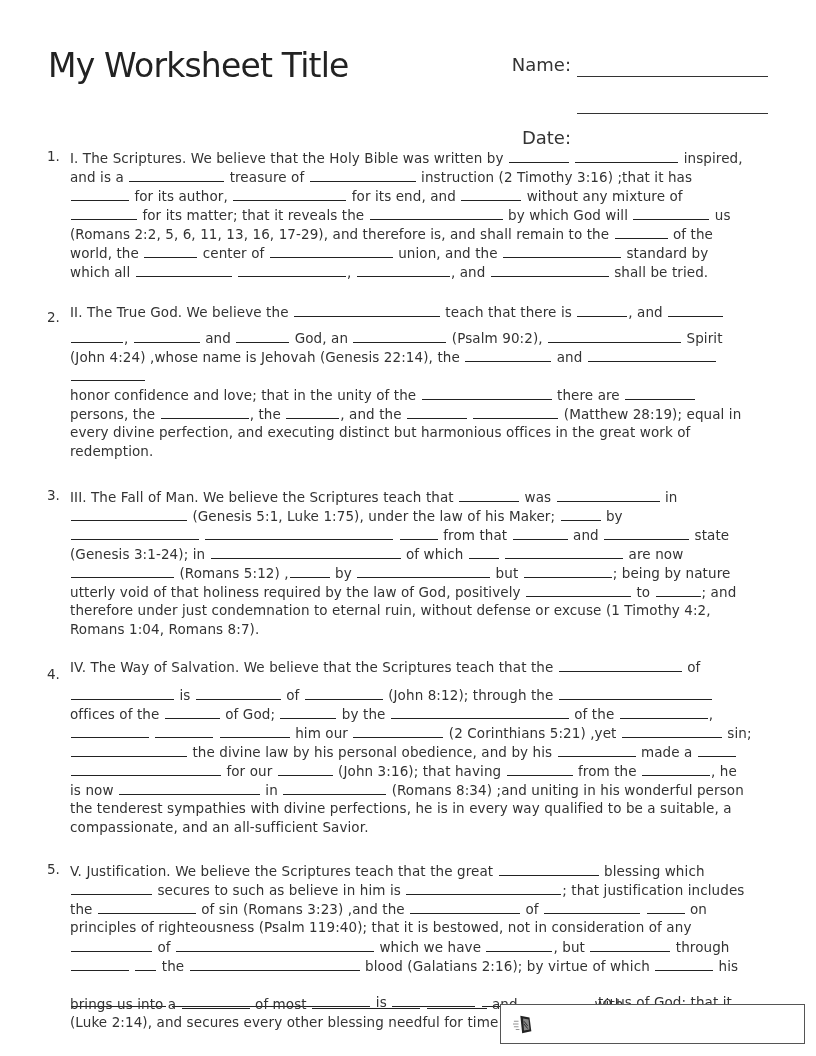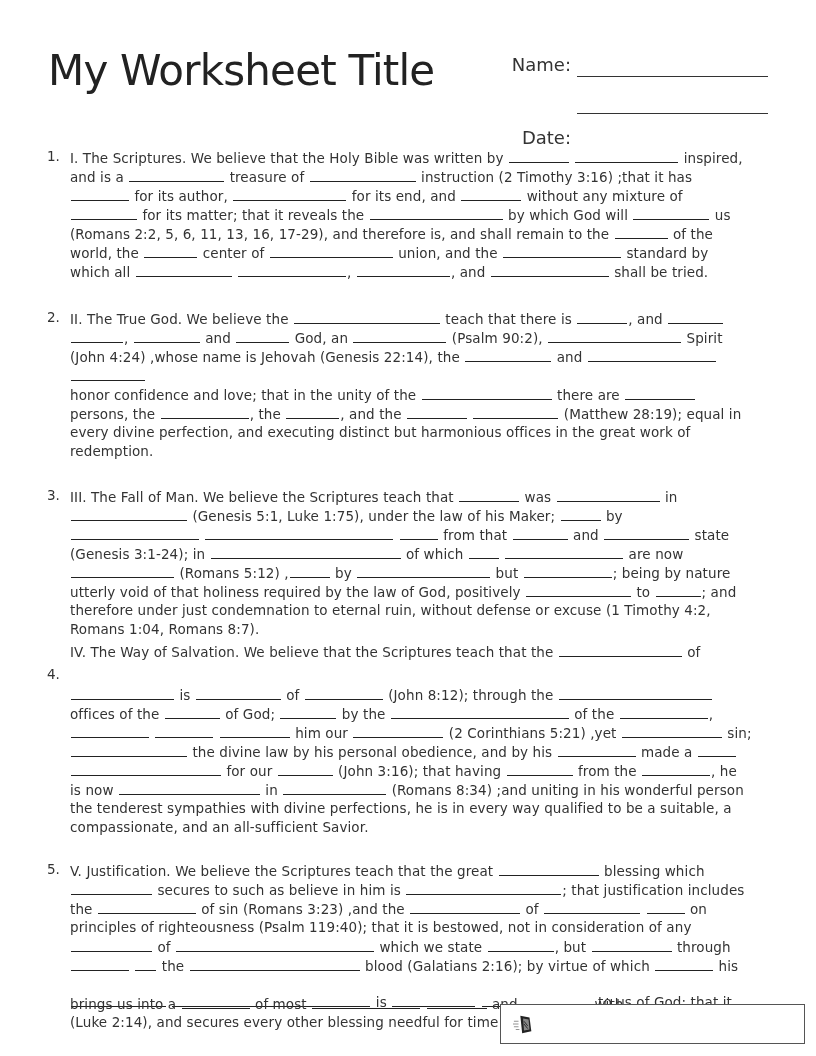--- a/index.html
+++ b/index.html
@@ -1,18 +1,18 @@
 <!DOCTYPE html>
 <html><head>
 <meta charset="utf-8">
 <style>
   html, body { margin: 0; padding: 0; background: #ffffff; }
   body { width: 816px; height: 1056px; position: relative; overflow: hidden;
          font-family: "DejaVu Sans", sans-serif; color: #333333; }
-  .title { position: absolute; left: 48px; top: 46px; font-size: 42px; color: #222222;
+  .title { position: absolute; left: 48px; top: 46px; font-size: 33px; color: #222222;
            font-family: "DejaVu Sans", sans-serif; letter-spacing: -0.8px; font-weight: normal; }
   .field-label { position: absolute; font-size: 18px; color: #333; text-align: right; width: 80px; }
   .field-line { position: absolute; border-bottom: 1.5px solid #333; height: 0; }
   .num { position: absolute; left: 47px; font-size: 13.5px; }
   .line { position: absolute; left: 70px; height: 19px; font-size: 13.5px; white-space: nowrap;
           letter-spacing: 0.1px; line-height: 19px; }
   .t { display: inline; }
   .b { display: inline-block; border-bottom: 1.5px solid #222; height: 14px; vertical-align: baseline; margin: 0 1px; }
   .badge { position: absolute; left: 500px; top: 1004px; width: 305px; height: 40px;
            border: 1.5px solid #555; background: #fff; box-sizing: border-box;
@@ -34,53 +34,53 @@
 <div id="questions">
     <div class="num" style="top: 148px;">1.</div>
     <div class="line" style="top: 148px;"><span class="t">I. The Scriptures. We believe that the Holy Bible was written by </span><span class="b" style="width: 60px;"></span><span class="t"> </span><span class="b" style="width: 103px;"></span><span class="t"> inspired,</span></div>
     <div class="line" style="top: 167px;"><span class="t">and is a </span><span class="b" style="width: 95px;"></span><span class="t"> treasure of </span><span class="b" style="width: 106px;"></span><span class="t"> instruction (2 Timothy 3:16) ;that it has</span></div>
     <div class="line" style="top: 186px;"><span class="b" style="width: 58px;"></span><span class="t"> for its author, </span><span class="b" style="width: 113px;"></span><span class="t"> for its end, and </span><span class="b" style="width: 60px;"></span><span class="t"> without any mixture of</span></div>
     <div class="line" style="top: 205px;"><span class="b" style="width: 66px;"></span><span class="t"> for its matter; that it reveals the </span><span class="b" style="width: 133px;"></span><span class="t"> by which God will </span><span class="b" style="width: 76px;"></span><span class="t"> us</span></div>
     <div class="line" style="top: 224px;"><span class="t">(Romans 2:2, 5, 6, 11, 13, 16, 17-29), and therefore is, and shall remain to the </span><span class="b" style="width: 53px;"></span><span class="t"> of the</span></div>
     <div class="line" style="top: 243px;"><span class="t">world, the </span><span class="b" style="width: 53px;"></span><span class="t"> center of </span><span class="b" style="width: 123px;"></span><span class="t"> union, and the </span><span class="b" style="width: 118px;"></span><span class="t"> standard by</span></div>
     <div class="line" style="top: 262px;"><span class="t">which all </span><span class="b" style="width: 96px;"></span><span class="t"> </span><span class="b" style="width: 108px;"></span><span class="t">, </span><span class="b" style="width: 93px;"></span><span class="t">, and </span><span class="b" style="width: 118px;"></span><span class="t"> shall be tried.</span></div>
     <div class="num" style="top: 309px;">2.</div>
-    <div class="line" style="top: 309px;"><span class="t">II. The True God. We believe the </span><span class="b" style="width: 146px;"></span><span class="t"> teach that there is </span><span class="b" style="width: 50px;"></span><span class="t">, and </span><span class="b" style="width: 55px;"></span></div>
+    <div class="line" style="top: 302px;"><span class="t">II. The True God. We believe the </span><span class="b" style="width: 146px;"></span><span class="t"> teach that there is </span><span class="b" style="width: 50px;"></span><span class="t">, and </span><span class="b" style="width: 55px;"></span></div>
     <div class="line" style="top: 328px;"><span class="b" style="width: 52px;"></span><span class="t">, </span><span class="b" style="width: 66px;"></span><span class="t"> and </span><span class="b" style="width: 53px;"></span><span class="t"> God, an </span><span class="b" style="width: 93px;"></span><span class="t"> (Psalm 90:2), </span><span class="b" style="width: 133px;"></span><span class="t"> Spirit</span></div>
     <div class="line" style="top: 347px;"><span class="t">(John 4:24) ,whose name is Jehovah (Genesis 22:14), the </span><span class="b" style="width: 86px;"></span><span class="t"> and </span><span class="b" style="width: 128px;"></span></div>
     <div class="line" style="top: 366px;"><span class="b" style="width: 74px;"></span></div>
     <div class="line" style="top: 385px;"><span class="t">honor confidence and love; that in the unity of the </span><span class="b" style="width: 130px;"></span><span class="t"> there are </span><span class="b" style="width: 70px;"></span></div>
     <div class="line" style="top: 404px;"><span class="t">persons, the </span><span class="b" style="width: 88px;"></span><span class="t">, the </span><span class="b" style="width: 53px;"></span><span class="t">, and the </span><span class="b" style="width: 60px;"></span><span class="t"> </span><span class="b" style="width: 85px;"></span><span class="t"> (Matthew 28:19); equal in</span></div>
     <div class="line" style="top: 423px;"><span class="t">every divine perfection, and executing distinct but harmonious offices in the great work of</span></div>
     <div class="line" style="top: 442px;"><span class="t">redemption.</span></div>
     <div class="num" style="top: 487px;">3.</div>
     <div class="line" style="top: 487px;"><span class="t">III. The Fall of Man. We believe the Scriptures teach that </span><span class="b" style="width: 60px;"></span><span class="t"> was </span><span class="b" style="width: 103px;"></span><span class="t"> in</span></div>
     <div class="line" style="top: 506px;"><span class="b" style="width: 116px;"></span><span class="t"> (Genesis 5:1, Luke 1:75), under the law of his Maker; </span><span class="b" style="width: 40px;"></span><span class="t"> by</span></div>
     <div class="line" style="top: 525px;"><span class="b" style="width: 128px;"></span><span class="t"> </span><span class="b" style="width: 188px;"></span><span class="t"> </span><span class="b" style="width: 38px;"></span><span class="t"> from that </span><span class="b" style="width: 55px;"></span><span class="t"> and </span><span class="b" style="width: 85px;"></span><span class="t"> state</span></div>
     <div class="line" style="top: 544px;"><span class="t">(Genesis 3:1-24); in </span><span class="b" style="width: 190px;"></span><span class="t"> of which </span><span class="b" style="width: 30px;"></span><span class="t"> </span><span class="b" style="width: 118px;"></span><span class="t"> are now</span></div>
     <div class="line" style="top: 563px;"><span class="b" style="width: 103px;"></span><span class="t"> (Romans 5:12) ,</span><span class="b" style="width: 40px;"></span><span class="t"> by </span><span class="b" style="width: 133px;"></span><span class="t"> but </span><span class="b" style="width: 88px;"></span><span class="t">; being by nature</span></div>
     <div class="line" style="top: 582px;"><span class="t">utterly void of that holiness required by the law of God, positively </span><span class="b" style="width: 105px;"></span><span class="t"> to </span><span class="b" style="width: 45px;"></span><span class="t">; and</span></div>
     <div class="line" style="top: 601px;"><span class="t">therefore under just condemnation to eternal ruin, without defense or excuse (1 Timothy 4:2,</span></div>
     <div class="line" style="top: 620px;"><span class="t">Romans 1:04, Romans 8:7).</span></div>
     <div class="num" style="top: 666px;">4.</div>
-    <div class="line" style="top: 642px;"><span class="t">IV. The Way of Salvation. We believe that the Scriptures teach that the </span><span class="b" style="width: 123px;"></span><span class="t"> of</span></div>
+    <div class="line" style="top: 657px;"><span class="t">IV. The Way of Salvation. We believe that the Scriptures teach that the </span><span class="b" style="width: 123px;"></span><span class="t"> of</span></div>
     <div class="line" style="top: 685px;"><span class="b" style="width: 103px;"></span><span class="t"> is </span><span class="b" style="width: 85px;"></span><span class="t"> of </span><span class="b" style="width: 78px;"></span><span class="t"> (John 8:12); through the </span><span class="b" style="width: 153px;"></span></div>
     <div class="line" style="top: 704px;"><span class="t">offices of the </span><span class="b" style="width: 55px;"></span><span class="t"> of God; </span><span class="b" style="width: 56px;"></span><span class="t"> by the </span><span class="b" style="width: 178px;"></span><span class="t"> of the </span><span class="b" style="width: 88px;"></span><span class="t">,</span></div>
     <div class="line" style="top: 723px;"><span class="b" style="width: 78px;"></span><span class="t"> </span><span class="b" style="width: 58px;"></span><span class="t"> </span><span class="b" style="width: 70px;"></span><span class="t"> him our </span><span class="b" style="width: 90px;"></span><span class="t"> (2 Corinthians 5:21) ,yet </span><span class="b" style="width: 100px;"></span><span class="t"> sin;</span></div>
     <div class="line" style="top: 742px;"><span class="b" style="width: 116px;"></span><span class="t"> the divine law by his personal obedience, and by his </span><span class="b" style="width: 78px;"></span><span class="t"> made a </span><span class="b" style="width: 38px;"></span></div>
     <div class="line" style="top: 761px;"><span class="b" style="width: 150px;"></span><span class="t"> for our </span><span class="b" style="width: 55px;"></span><span class="t"> (John 3:16); that having </span><span class="b" style="width: 66px;"></span><span class="t"> from the </span><span class="b" style="width: 68px;"></span><span class="t">, he</span></div>
     <div class="line" style="top: 780px;"><span class="t">is now </span><span class="b" style="width: 141px;"></span><span class="t"> in </span><span class="b" style="width: 103px;"></span><span class="t"> (Romans 8:34) ;and uniting in his wonderful person</span></div>
     <div class="line" style="top: 799px;"><span class="t">the tenderest sympathies with divine perfections, he is in every way qualified to be a suitable, a</span></div>
     <div class="line" style="top: 818px;"><span class="t">compassionate, and an all-sufficient Savior.</span></div>
     <div class="num" style="top: 861px;">5.</div>
     <div class="line" style="top: 861px;"><span class="t">V. Justification. We believe the Scriptures teach that the great </span><span class="b" style="width: 100px;"></span><span class="t"> blessing which</span></div>
     <div class="line" style="top: 880px;"><span class="b" style="width: 81px;"></span><span class="t"> secures to such as believe in him is </span><span class="b" style="width: 155px;"></span><span class="t">; that justification includes</span></div>
     <div class="line" style="top: 899px;"><span class="t">the </span><span class="b" style="width: 98px;"></span><span class="t"> of sin (Romans 3:23) ,and the </span><span class="b" style="width: 110px;"></span><span class="t"> of </span><span class="b" style="width: 96px;"></span><span class="t"> </span><span class="b" style="width: 38px;"></span><span class="t"> on</span></div>
     <div class="line" style="top: 918px;"><span class="t">principles of righteousness (Psalm 119:40); that it is bestowed, not in consideration of any</span></div>
-    <div class="line" style="top: 937px;"><span class="b" style="width: 81px;"></span><span class="t"> of </span><span class="b" style="width: 198px;"></span><span class="t"> which we state </span><span class="b" style="width: 66px;"></span><span class="t">, but </span><span class="b" style="width: 80px;"></span><span class="t"> through</span></div>
+    <div class="line" style="top: 937px;"><span class="b" style="width: 81px;"></span><span class="t"> of </span><span class="b" style="width: 198px;"></span><span class="t"> which we have </span><span class="b" style="width: 66px;"></span><span class="t">, but </span><span class="b" style="width: 80px;"></span><span class="t"> through</span></div>
     <div class="line" style="top: 956px;"><span class="b" style="width: 58px;"></span><span class="t"> </span><span class="b" style="width: 21px;"></span><span class="t"> the </span><span class="b" style="width: 170px;"></span><span class="t"> blood (Galatians 2:16); by virtue of which </span><span class="b" style="width: 58px;"></span><span class="t"> his</span></div>
     <div class="line" style="top: 975px; margin-top: 17px;"><span class="b" style="width: 95px;"></span><span class="t"> </span><span class="b" style="width: 198px;"></span><span class="t"> is </span><span class="b" style="width: 83px;"></span><span class="t"> </span><span class="b" style="width: 111px;"></span><span class="t"> to us of God; that it</span></div>
     <div class="line" style="top: 994px;"><span class="t">brings us into a </span><span class="b" style="width: 68px;"></span><span class="t"> of most </span><span class="b" style="width: 108px;"></span><span class="t"> </span><span class="b" style="width: 60px;"></span><span class="t"> and </span><span class="b" style="width: 66px;"></span><span class="t"> with</span></div>
     <div class="line" style="top: 1013px;"><span class="t">(Luke 2:14), and secures every other blessing needful for time and eternity.</span></div>
   </div>
 
 <div class="badge">
   <svg class="badge-icon" viewBox="0 0 24 24">
     <line x1="1" y1="9" x2="6" y2="9" stroke="#888" stroke-width="1"></line>
     <line x1="0" y1="12" x2="6" y2="12" stroke="#888" stroke-width="1"></line>

